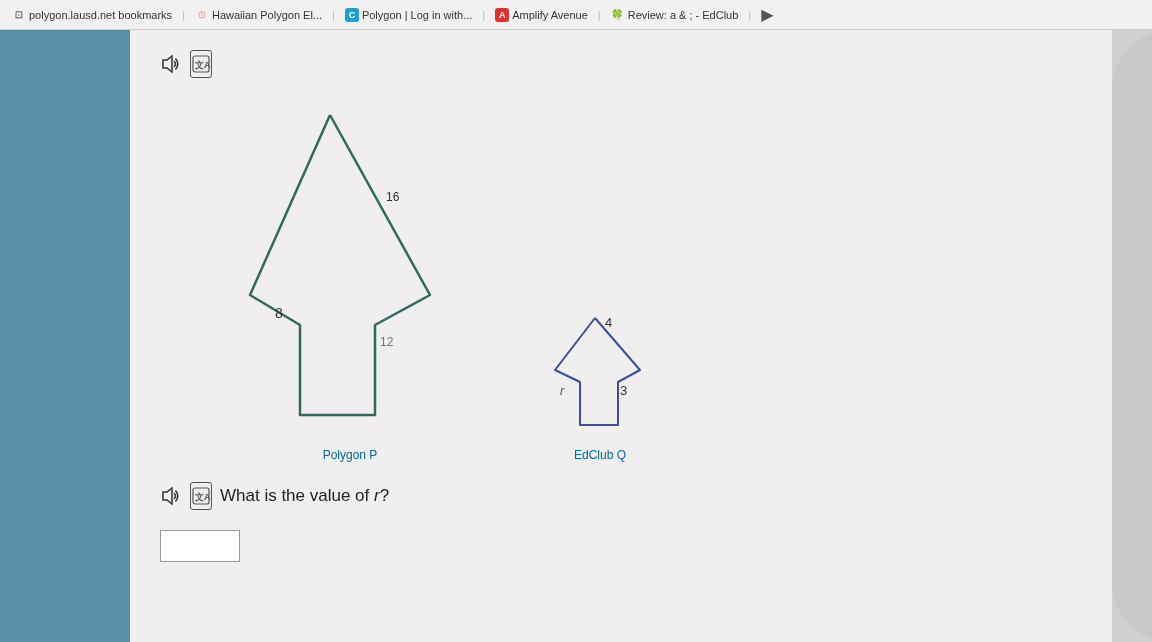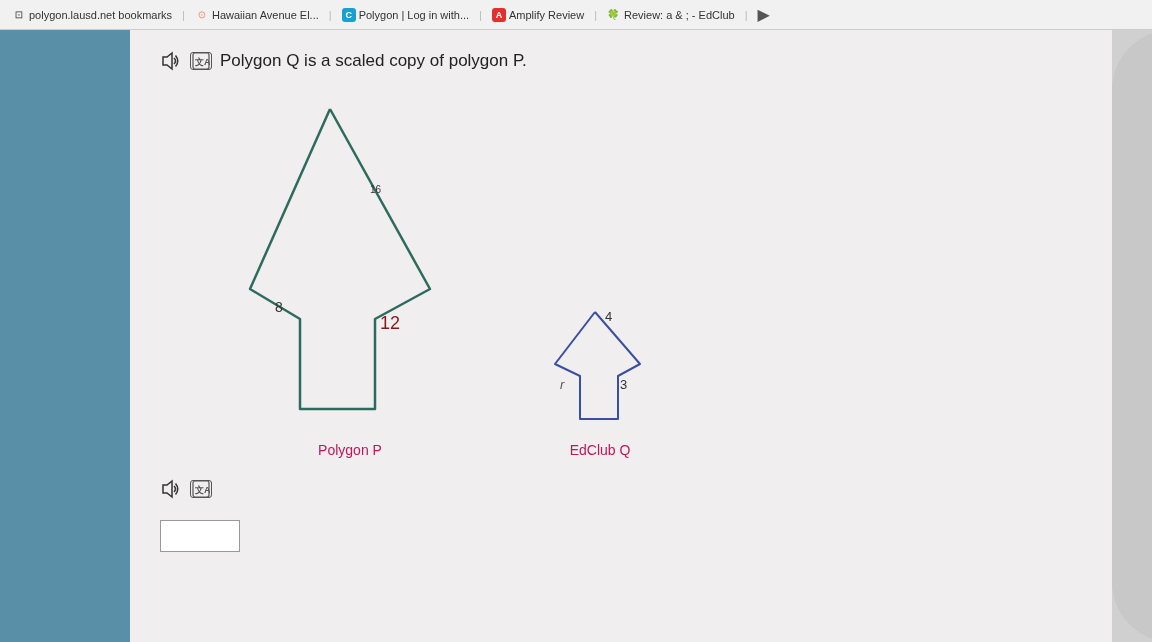--- a/index.html
+++ b/index.html
@@ -84,21 +84,21 @@
       display: flex;
       align-items: center;
       gap: 2px;
       color: #333;
     }
     .translate-icon {
       display: inline-flex;
       align-items: center;
       justify-content: center;
       width: 22px;
-      height: 18px;
+      height: 28px;
       border: 1.5px solid #555;
       border-radius: 3px;
       font-size: 11px;
       font-weight: bold;
       color: #555;
     }
 
     
     .diagrams-row {
       display: flex;
@@ -109,22 +109,22 @@
     }
 
     
     .polygon-container {
       display: flex;
       flex-direction: column;
       align-items: center;
       gap: 8px;
     }
     .polygon-label {
-      font-size: 14px;
-      color: #be185d;
+      font-size: 12px;
+      color: #0369a1;
     }
 
     
     .svg-wrapper {
       position: relative;
     }
 
     
     .bottom-question-row {
       display: flex;
@@ -156,31 +156,31 @@
 <body>
 
 <div class="browser-bar">
   <span class="bookmark-item">
     <span class="bookmark-icon">⊡</span>
     <span>polygon.lausd.net bookmarks</span>
   </span>
   <span class="sep">|</span>
   <span class="bookmark-item">
     <span class="bookmark-icon" style="color:#e87;">⊙</span>
-    <span>Hawaiian Avenue El...</span>
+    <span>Hawaiian Polygon El...</span>
   </span>
   <span class="sep">|</span>
   <span class="bookmark-item">
     <span class="bookmark-icon" style="background:#1aa0d0;color:white;border-radius:3px;width:14px;height:14px;font-size:9px;font-weight:bold;display:inline-flex;align-items:center;justify-content:center;">C</span>
     <span>Polygon | Log in with...</span>
   </span>
   <span class="sep">|</span>
   <span class="bookmark-item">
     <span class="bookmark-icon" style="background:#e03030;color:white;border-radius:3px;width:14px;height:14px;font-size:9px;font-weight:bold;display:inline-flex;align-items:center;justify-content:center;">A</span>
-    <span>Amplify Review</span>
+    <span>Amplify Avenue</span>
   </span>
   <span class="sep">|</span>
   <span class="bookmark-item">
     <span class="bookmark-icon">🍀</span>
     <span>Review: a &amp; ; - EdClub</span>
   </span>
   <span class="sep">|</span>
   <span class="bookmark-item" style="font-size:16px;color:#555;">▶</span>
 </div>
 
@@ -199,37 +199,36 @@
           <path d="M15.5,5.5 Q20,11 15.5,16.5" fill="none" stroke="#333" stroke-width="1.5"></path>
         </svg>
       </span>
       <span class="translate-icon">
 
         <svg width="18" height="18" viewBox="0 0 18 18">
           <rect x="1" y="1" width="16" height="16" rx="2" fill="none" stroke="#555" stroke-width="1.2"></rect>
           <text x="3" y="13" font-size="9" font-family="Arial" fill="#555" font-weight="bold">文A</text>
         </svg>
       </span>
-      <span>Polygon Q is a scaled copy of polygon P.</span>
     </div>
 
     <div class="diagrams-row">
 
       <div class="polygon-container">
         <div class="svg-wrapper" style="position:relative; width:260px; height:340px;">
           
           
           <svg width="260" height="340" viewBox="0 0 260 340">
 
             <polyline points="110,15 210,195 155,225 155,315 80,315 80,225 30,195 110,15" fill="none" stroke="#2e6b5e" stroke-width="2.5" stroke-linejoin="round"></polyline>
           </svg>
           
-          <span style="position:absolute; top:90px; left:150px; font-size:10px; color:#333;">16</span>
+          <span style="position:absolute; top:90px; left:166px; font-size:12px; color:#333;">16</span>
           <span style="position:absolute; top:205px; left:55px; font-size:14px; color:#333;">8</span>
-          <span style="position:absolute; top:219px; left:160px; font-size:18px; color:#7f1d1d;">12</span>
+          <span style="position:absolute; top:235px; left:160px; font-size:12px; color:#737373;">12</span>
         </div>
         <span class="polygon-label">Polygon P</span>
       </div>
 
       <div class="polygon-container">
         <div class="svg-wrapper" style="position:relative; width:120px; height:130px;">
           
           <svg width="120" height="130" viewBox="0 0 120 130">
             <polyline points="55,8 100,60 78,72 78,115 40,115 40,72 15,60 55,8" fill="none" stroke="#3b4fa0" stroke-width="2" stroke-linejoin="round"></polyline>
           </svg>
@@ -250,20 +249,21 @@
           <path d="M14,8 Q17,11 14,14" fill="none" stroke="#333" stroke-width="1.5"></path>
           <path d="M15.5,5.5 Q20,11 15.5,16.5" fill="none" stroke="#333" stroke-width="1.5"></path>
         </svg>
       </span>
       <span class="translate-icon">
         <svg width="18" height="18" viewBox="0 0 18 18">
           <rect x="1" y="1" width="16" height="16" rx="2" fill="none" stroke="#555" stroke-width="1.2"></rect>
           <text x="3" y="13" font-size="9" font-family="Arial" fill="#555" font-weight="bold">文A</text>
         </svg>
       </span>
+      <span>What is the value of <em>r</em>?</span>
     </div>
 
     <input type="text" class="answer-input" style="">
 
   </div>
 
   <div class="right-sidebar" style="width:60px; background:#c8c8c8; border-radius:80px 0 0 80px;"></div>
 
 </div>
 

